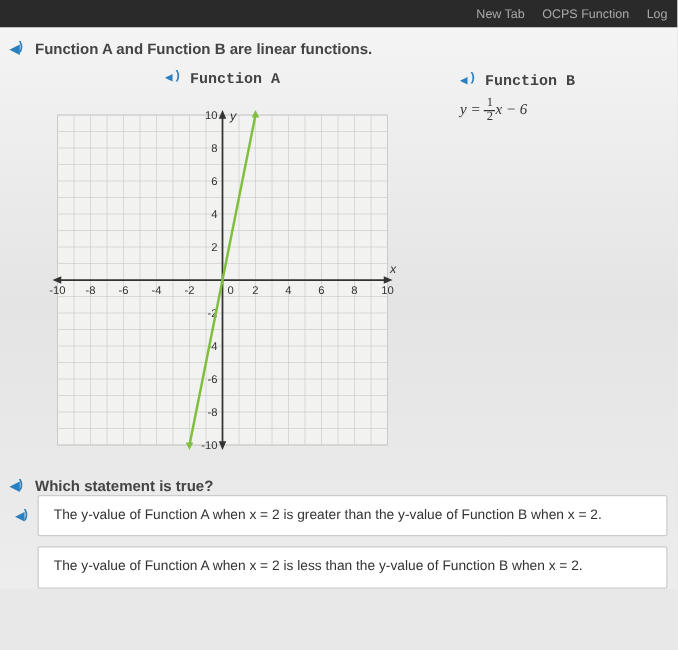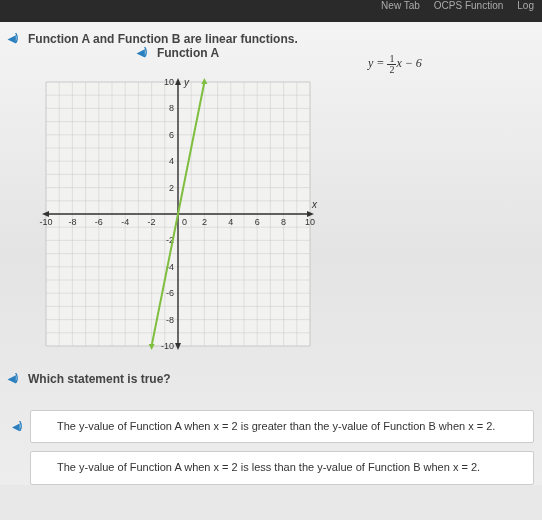--- a/index.html
+++ b/index.html
@@ -9,21 +9,21 @@
       font-family: Arial, sans-serif;
       background: #e8e8e8;
       overflow: hidden;
       position: relative;
     }
     .top-bar {
       background: #2a2a2a;
       height: 22px;
       display: flex;
       justify-content: flex-end;
-      align-items: flex-start;
+      align-items: center;
       padding: 0 8px;
       color: #aaa;
       font-size: 10px;
       gap: 14px;
     }
     .top-bar .tab { display: flex; align-items: center; gap: 3px; }
     .content {
       padding: 10px 8px 0 8px;
       background: linear-gradient(180deg, #f4f4f4 0%, #e4e4e4 50%, #ededed 100%);
     }
@@ -47,36 +47,38 @@
       left: 7px; top: 0px;
       font-weight: bold;
     }
     .prompt-line {
       display: flex;
       align-items: center;
       gap: 6px;
       font-size: 12px;
       color: #444;
       font-weight: bold;
+      margin-bottom: 10px;
     }
     .functions-row {
       display: flex;
       align-items: flex-start;
     }
     .func-a-col { width: 340px; }
     .func-b-col { flex: 1; padding-top: 2px; padding-left: 20px; }
     .func-title {
       display: flex;
       justify-content: center;
       align-items: center;
       gap: 6px;
       font-size: 12px;
       font-weight: bold;
       color: #444;
       margin-bottom: 4px;
+      font-family: Liberation Mono, monospace;
     }
     .func-b-col .func-title { justify-content: flex-start; }
     .equation {
       font-size: 12px;
       color: #333;
       margin-top: 6px;
       font-family: 'Times New Roman', serif;
       font-style: italic;
     }
     .frac {
@@ -98,39 +100,39 @@
     }
     .chart-wrap svg { display: block; }
 
     .question-line {
       display: flex;
       align-items: center;
       gap: 6px;
       font-size: 12px;
       color: #444;
       font-weight: bold;
-      margin: 8px 0 24px 0;
+      margin: 8px 0 0 0;
     }
     .answer-block {
       display: flex;
       align-items: stretch;
       margin-bottom: 8px;
     }
     .answer-audio {
       width: 22px;
       display: flex;
       align-items: center;
       justify-content: center;
     }
     .answer-box {
       flex: 1;
       background: #fff;
       border: 1px solid #ccc;
       border-radius: 2px;
-      padding: 8px 26px;
+      padding: 8px 12px;
       font-size: 11px;
       color: #333;
       line-height: 1.4;
     }
   </style>
 </head>
 <body>
 
 <div class="top-bar">
   <div class="tab">
@@ -231,20 +233,24 @@
             <text x="146" y="21" font-size="9" fill="#333" text-anchor="end">10</text>
             <text x="284" y="144" font-size="10" fill="#333" font-style="italic">x</text>
             <text x="156" y="22" font-size="10" fill="#333" font-style="italic">y</text>
             <path d="M123.60000000000001,282L150,150L176.4,18" stroke="#7fbf3f" stroke-width="2" fill="none"></path>
             <polygon points="176.4,14 173.4,20 179.4,20" fill="#7fbf3f"></polygon>
             <polygon points="123.60000000000001,286 120.60000000000001,280 126.60000000000001,280" fill="#7fbf3f"></polygon>
           </svg>
       </div>
     </div>
     <div class="func-b-col">
+      <div class="func-title">
+        <span class="audio-icon"></span>
+        <span>Function B</span>
+      </div>
       <div class="equation">
         <span>y =</span>
         <span class="frac">
           <span class="num">1</span>
           <span class="den">2</span>
         </span><span>x − 6</span>
       </div>
     </div>
   </div>
 

